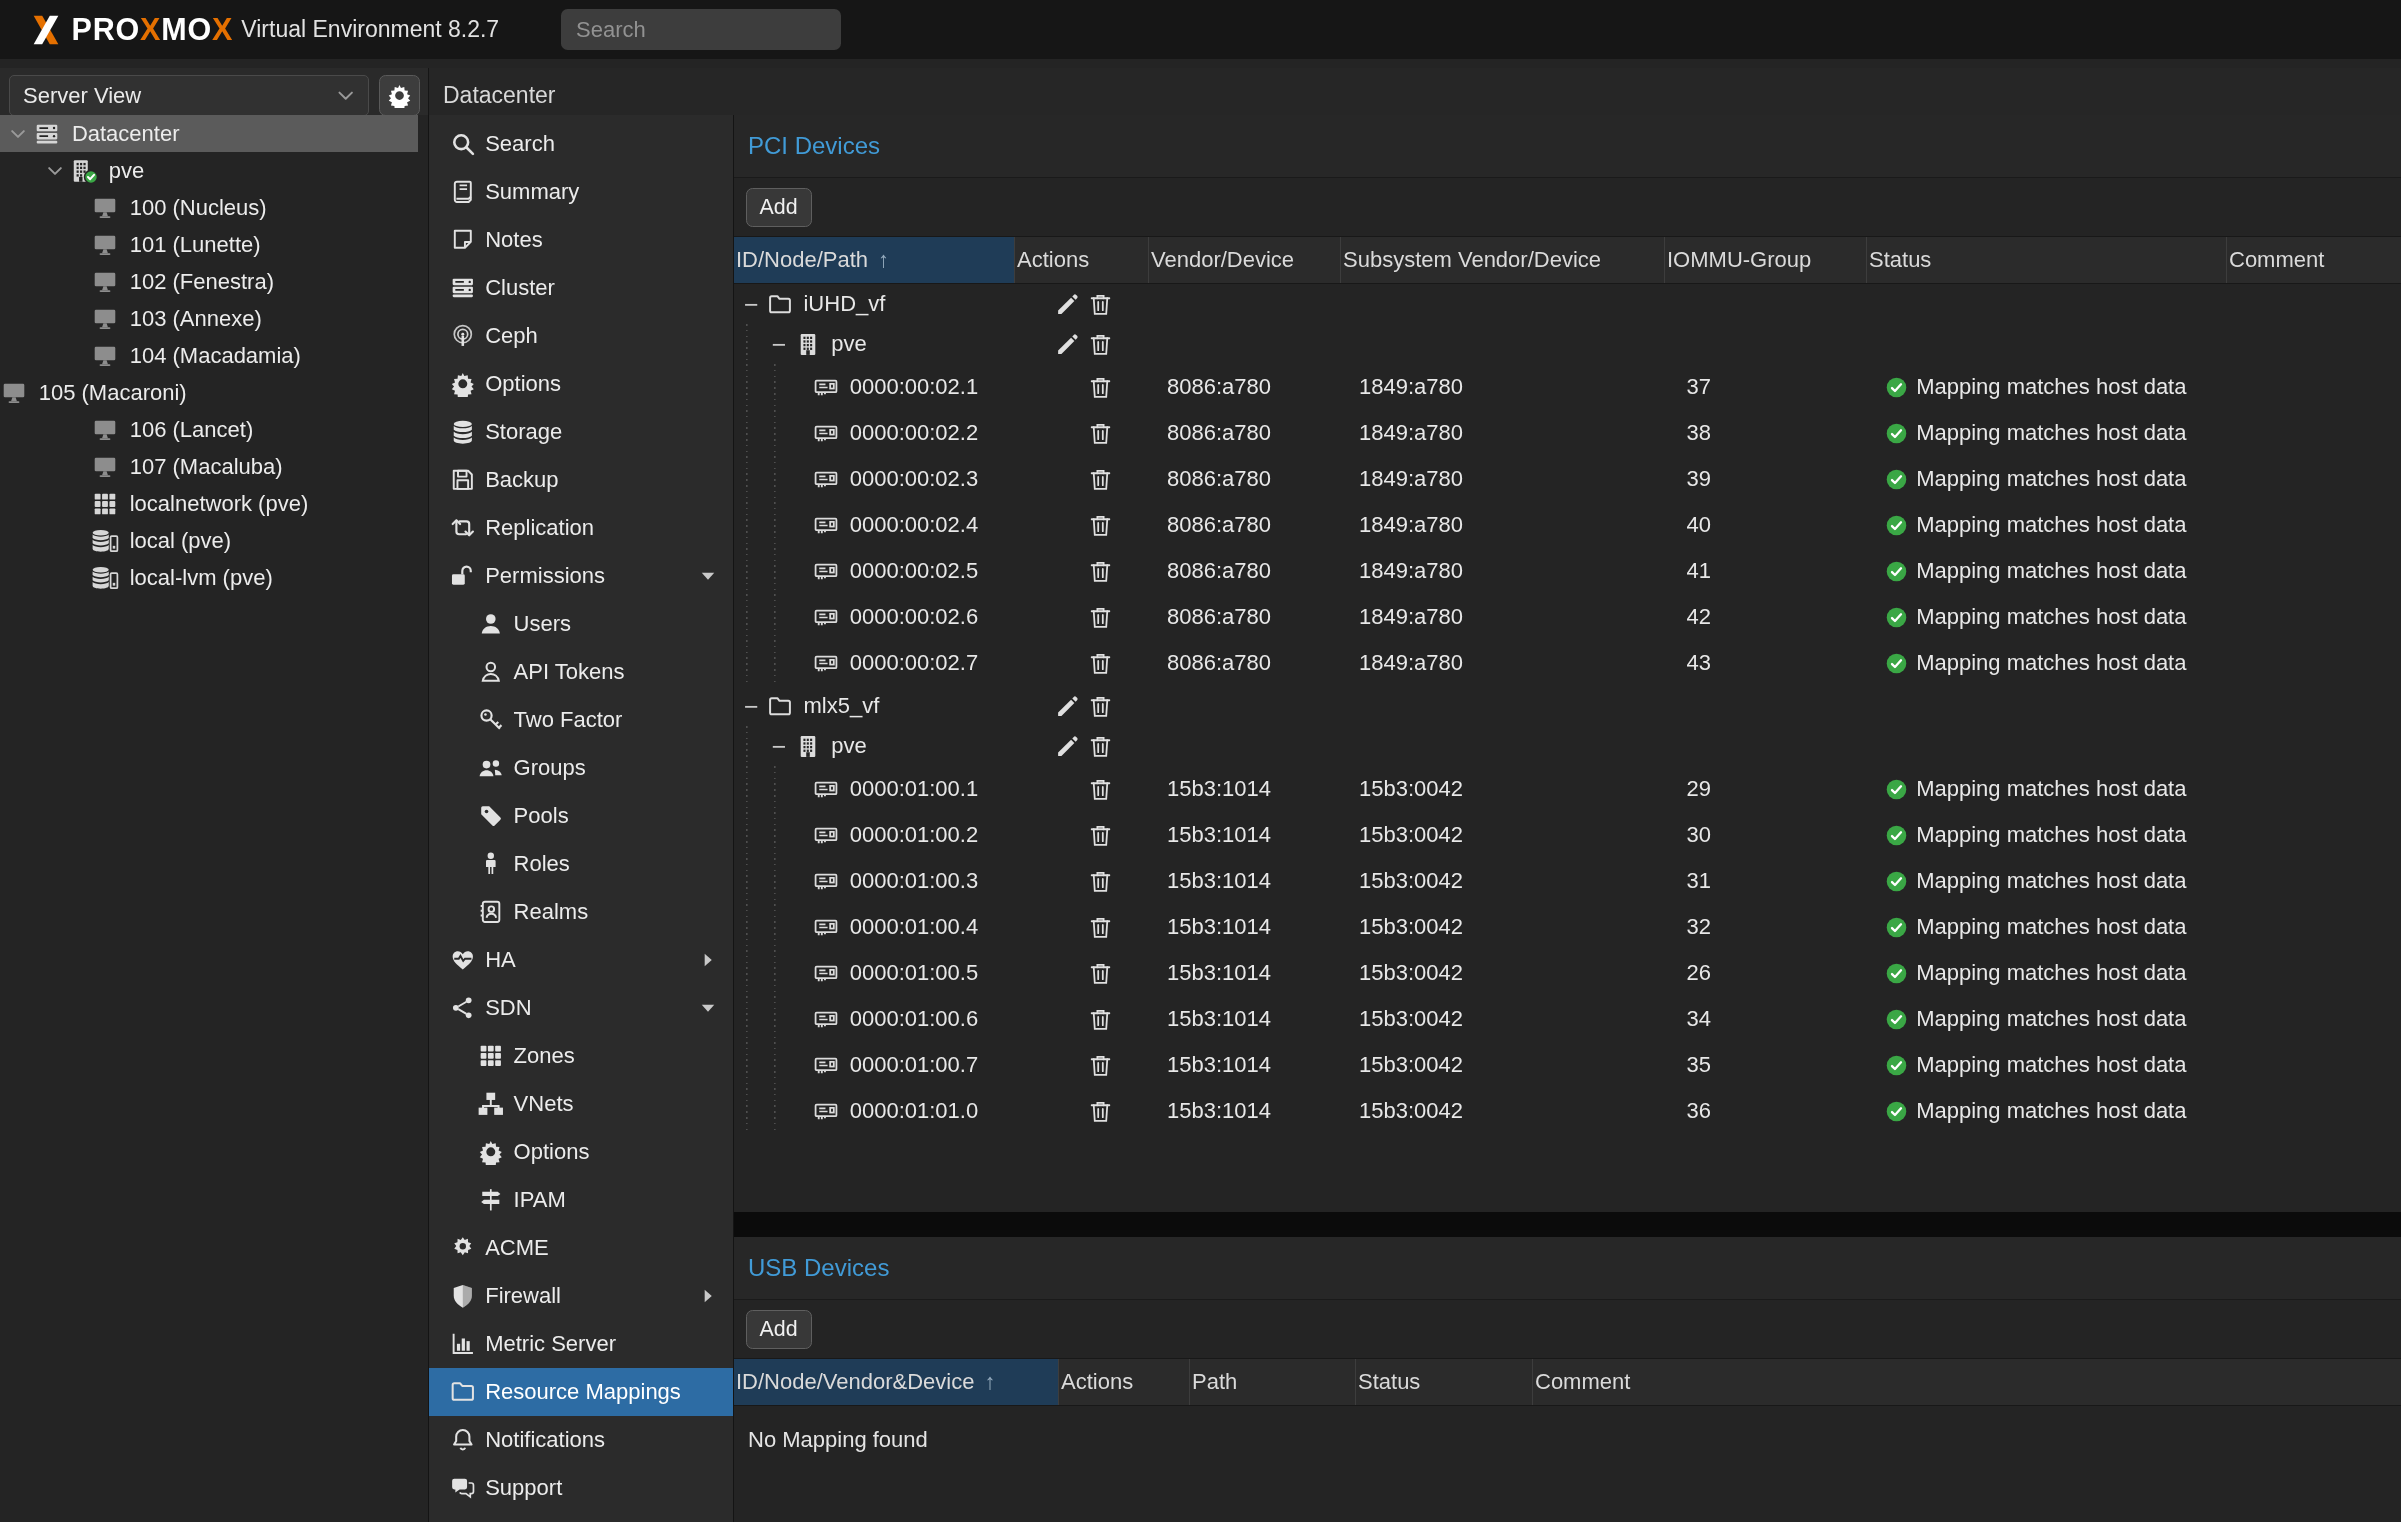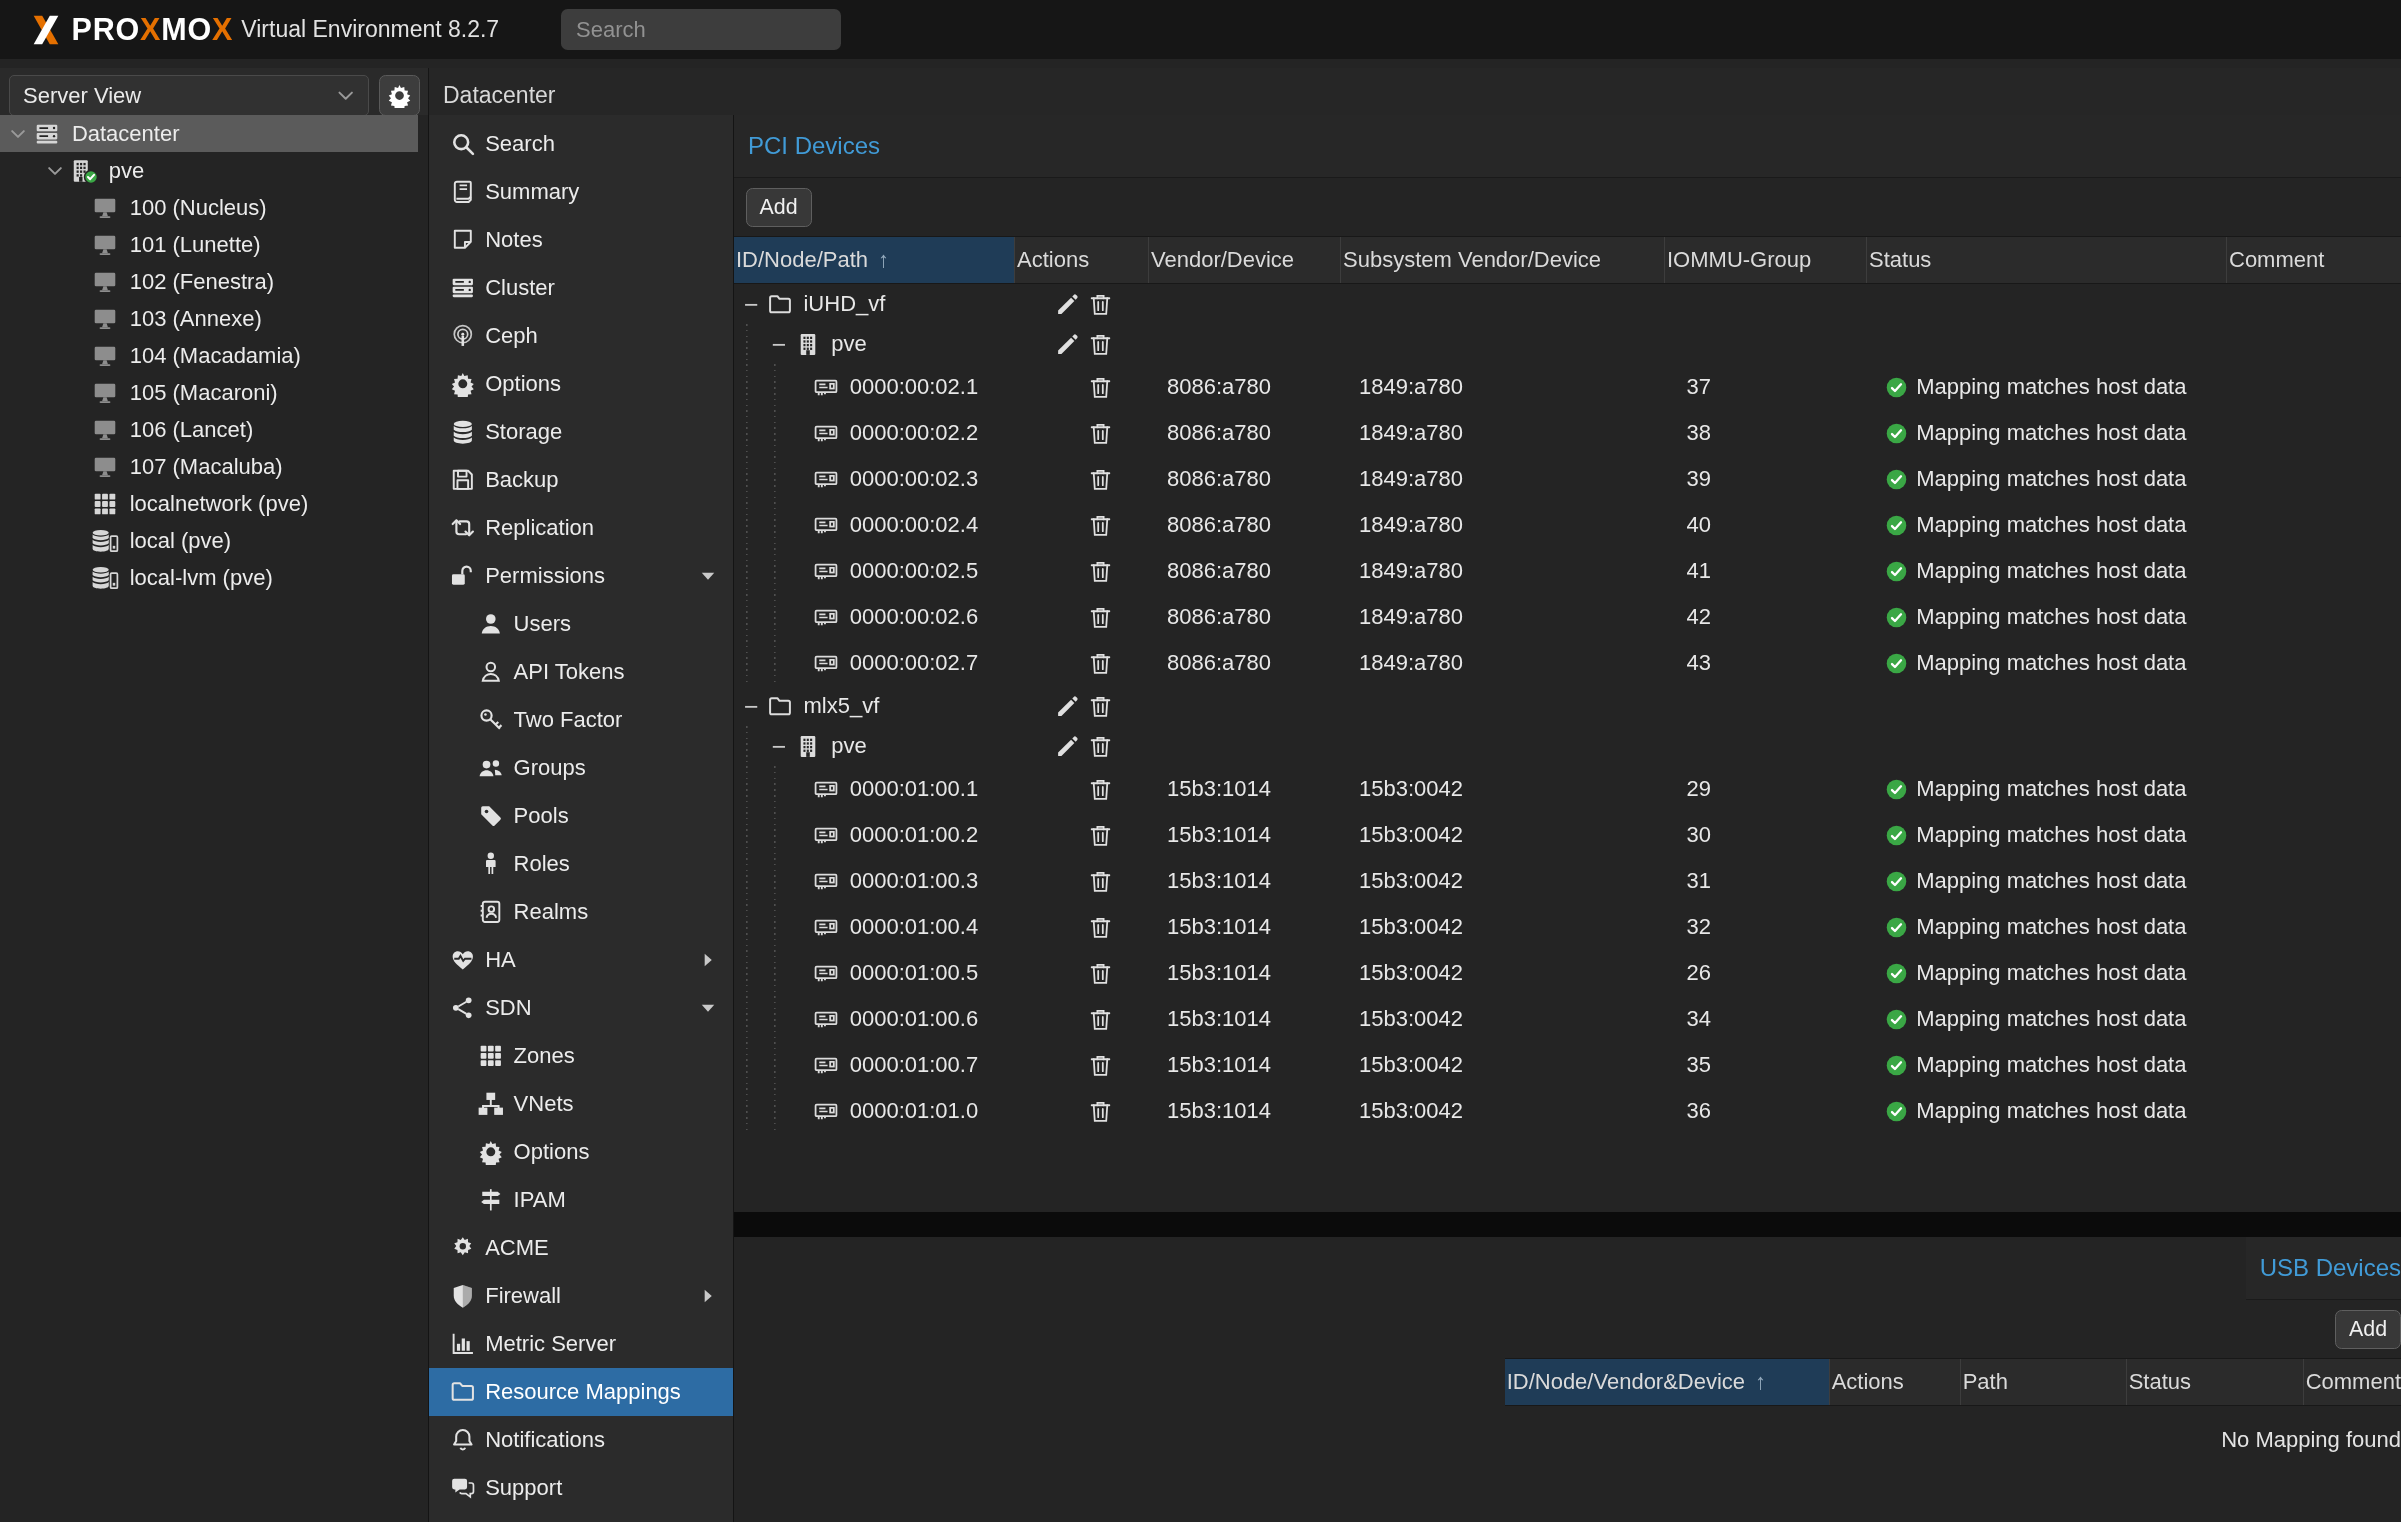--- a/index.html
+++ b/index.html
@@ -53,21 +53,21 @@
             color:#ececec;cursor:pointer;white-space:nowrap;}
   .nav-item.lvl0{padding-left:20.6px;}
   .nav-item.lvl1{padding-left:49px;}
   .nav-item.selected{background:var(--nav-sel);color:#fff;}
   .nav-ico{width:25.6px;height:25.6px;margin-right:10px;color:#e2e2e2;}
   .nav-arrow{position:absolute;right:15px;width:20px;height:20px;color:#c9c9c9;}
 
   .content{flex:1;display:flex;flex-direction:column;background:#242424;min-width:0;}
   .panel{display:flex;flex-direction:column;}
   .panel.pci{height:1097px;}
-  .panel.usb{flex:1;align-items:flex-end;}
+  .panel.usb{flex:1;}
   .panel-title{height:63px;display:flex;align-items:center;padding-left:14px;font-size:24px;
                color:var(--accent);background:#272727;border-bottom:1.6px solid #1a1a1a;}
   .panel-toolbar{height:58px;display:flex;align-items:center;padding-left:11.5px;background:#242424;}
   .btn{width:66px;height:39px;background:#383838;border:0.8px solid #5f5f5f;border-radius:6.6px;
        color:#f0f0f0;font-size:21.4px;font-family:inherit;cursor:pointer;}
 
   .thead{display:flex;height:48px;background:#2b2b2b;border-top:0.8px solid #181818;
          border-bottom:0.8px solid #181818;}
   .th{display:flex;align-items:center;padding-left:2px;font-size:22px;color:#dadada;
       border-right:0.8px solid #3d3d3d;cursor:pointer;white-space:nowrap;overflow:hidden;}
@@ -230,21 +230,21 @@
         <div class="tree-row" style="padding-left: 91px;">
           <span class="ico tree-ico" style="color: rgb(141, 141, 141);">
             <svg viewBox="0 0 24 24" fill="currentColor">
               <rect x="2.5" y="3.5" width="19" height="12.5" rx="1.2"></rect>
               <path d="M10.5 16l-1.2 3.5h5.4L13.5 16z"></path>
               <rect x="7" y="19.5" width="10" height="1.8" rx="0.9"></rect>
             </svg>
           </span>
           <span class="tree-label">104 (Macadamia)</span>
         </div>
-        <div class="tree-row" style="padding-left: 91px;">
+        <div class="tree-row" style="">
           <span class="ico tree-ico" style="color: rgb(141, 141, 141);">
             <svg viewBox="0 0 24 24" fill="currentColor">
               <rect x="2.5" y="3.5" width="19" height="12.5" rx="1.2"></rect>
               <path d="M10.5 16l-1.2 3.5h5.4L13.5 16z"></path>
               <rect x="7" y="19.5" width="10" height="1.8" rx="0.9"></rect>
             </svg>
           </span>
           <span class="tree-label">105 (Macaroni)</span>
         </div>
         <div class="tree-row" style="padding-left: 91px;">

